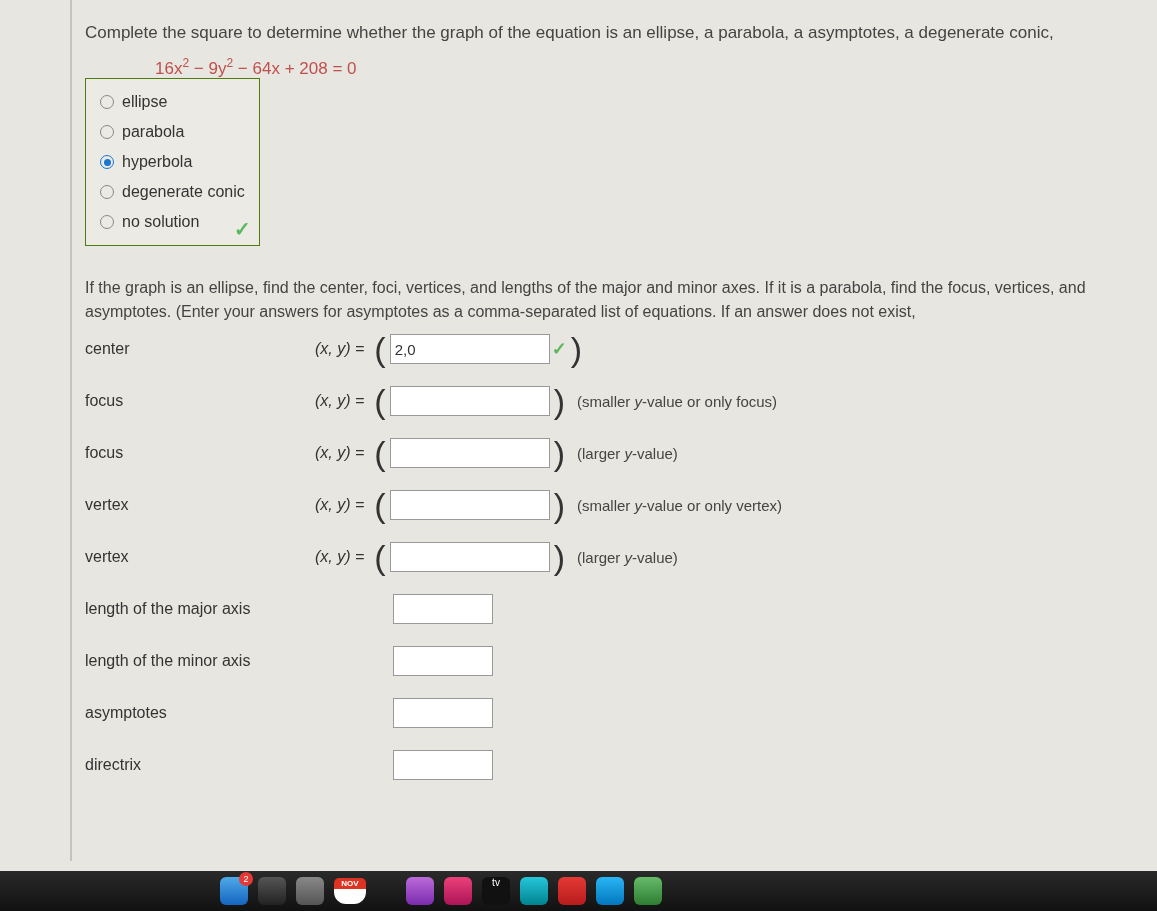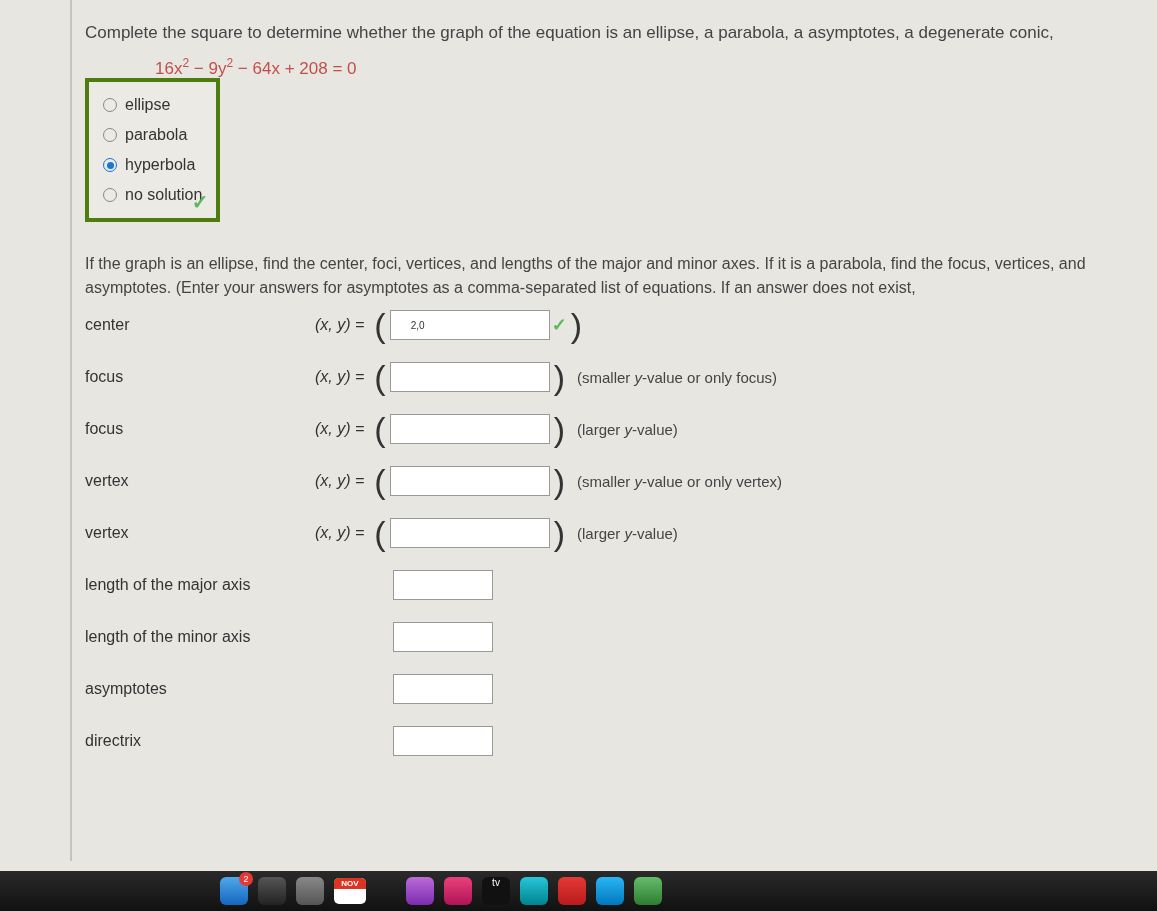--- a/index.html
+++ b/index.html
@@ -28,21 +28,21 @@
       margin-bottom: 10px;
       line-height: 1.5;
     }
     .equation {
       font-size: 17px;
       color: #c0504d;
       margin-left: 70px;
     }
     .equation sup { font-size: 12px; }
     .options-box {
-      border: 4px solid #4d7c0f;
+      border: 1px solid #4d7c0f;
       display: inline-block;
       padding: 8px 10px;
       background: #eceae4;
       position: relative;
       margin-bottom: 30px;
     }
     .option-row {
       display: flex;
       align-items: center;
       padding: 6px 4px;
@@ -112,22 +112,22 @@
       font-weight: 300;
       color: #333;
       line-height: 0.8;
       padding: 0 4px;
     }
     .text-input {
       width: 160px;
       height: 30px;
       border: 1px solid #999;
       background: #fff;
-      font-size: 10px;
-      padding: 2px 20px;
+      font-size: 15px;
+      padding: 2px 4px;
       color: #333;
     }
     .text-input.short {
       width: 100px;
     }
     .hint {
       font-size: 15px;
       color: #444;
       margin-left: 8px;
     }
@@ -149,21 +149,21 @@
       width: 28px;
       height: 28px;
       border-radius: 6px;
       flex-shrink: 0;
     }
     .dock-sep { width: 20px; }
     .cal-badge {
       width: 32px;
       height: 26px;
       background: #fff;
-      border-radius: 5px;
+      border-radius: 12px;
       display: flex;
       flex-direction: column;
       align-items: center;
       font-size: 8px;
       font-weight: bold;
     }
     .cal-badge .month { background: #d32; color: #fff; width: 100%; text-align: center; border-radius: 5px 5px 0 0; padding: 1px 0;}
     .cal-badge .day { color: #333; font-size: 10px; padding-top: 1px; }
     .folder-badge {
       position: relative;
@@ -196,20 +196,24 @@
     <span class="radio"></span>
     <span class="option-label">ellipse</span>
   </div>
   <div class="option-row">
     <span class="radio"></span>
     <span class="option-label">parabola</span>
   </div>
   <div class="option-row">
     <span class="radio selected"></span>
     <span class="option-label">hyperbola</span>
+  </div>
+  <div class="option-row">
+    <span class="radio"></span>
+    <span class="option-label">degenerate conic</span>
   </div>
   <div class="option-row">
     <span class="radio"></span>
     <span class="option-label">no solution</span>
   </div>
   <span class="checkmark">✓</span>
 </div>
 
 <div class="instructions">If the graph is an ellipse, find the center, foci, vertices, and lengths of the major and minor axes. If it is a parabola, find the focus, vertices, and asymptotes. (Enter your answers for asymptotes as a comma-separated list of equations. If an answer does not exist,</div>
 

